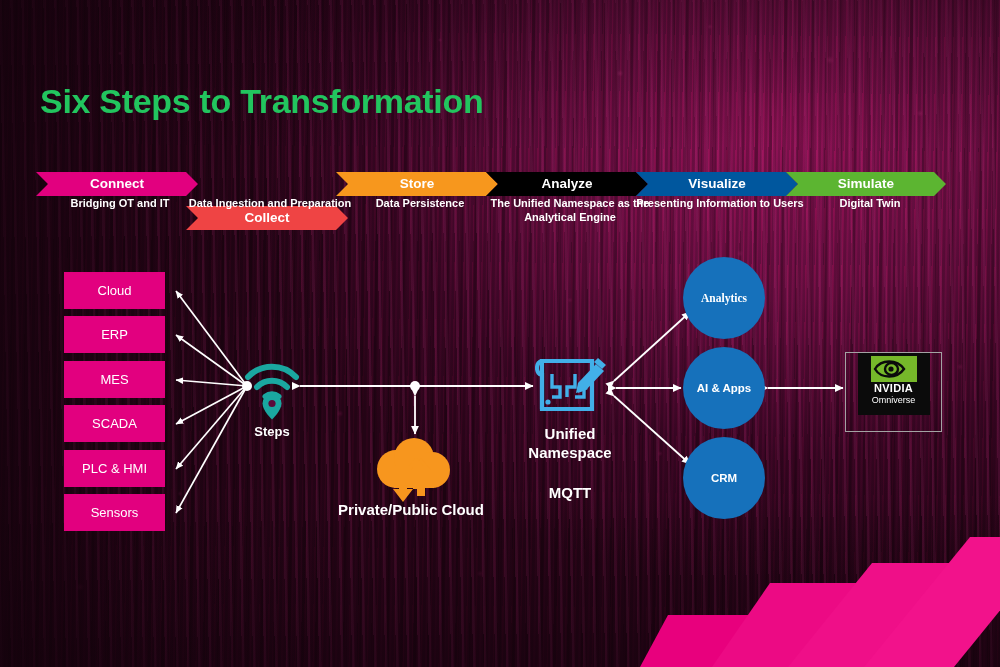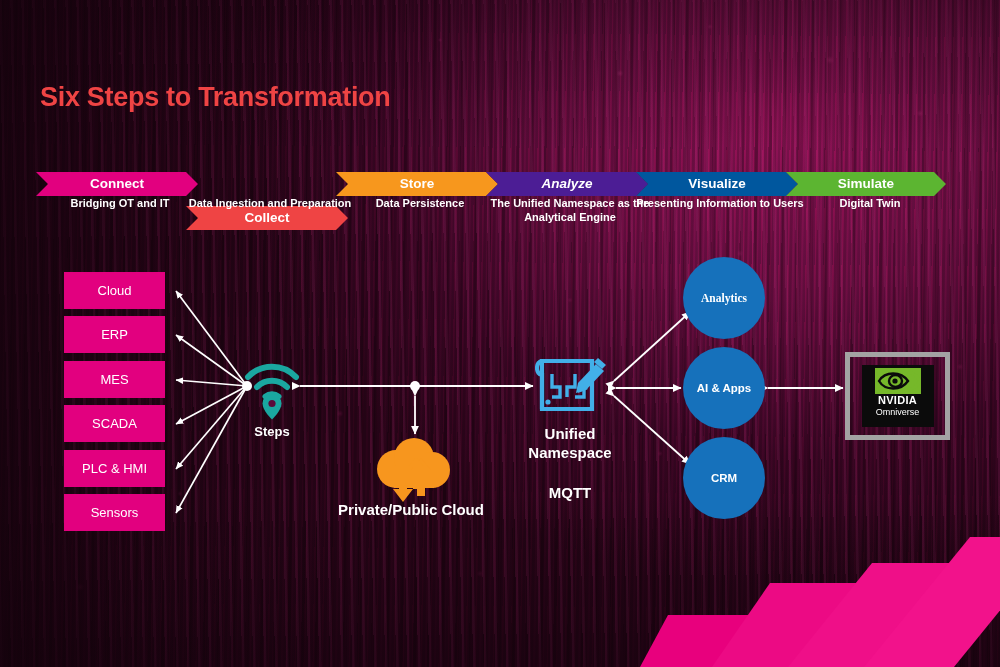--- a/index.html
+++ b/index.html
@@ -98,23 +98,23 @@
     bottom: 0;
     width: 360px;
     height: 150px;
   }
 
   
   .title {
     position: absolute;
     left: 40px;
     top: 82px;
-    font-size: 27px;
-    font-weight: bold;
-    color: #ef4444;
+    font-size: 34px;
+    font-weight: bold;
+    color: #22c55e;
     letter-spacing: -0.3px;
     white-space: nowrap;
   }
 
   
   .proc-bar {
     position: absolute;
     left: 36px;
     top: 172px;
     width: 910px;
@@ -192,24 +192,23 @@
     white-space: nowrap;
   }
 
   
   .nv-card {
     position: absolute;
     left: 845px;
     top: 352px;
     width: 95px;
     height: 78px;
-    border: 5px solid #a3a3a3;
+    border: 1px solid #a3a3a3;
     background: transparent;
     display: flex;
-    align-items: center;
     justify-content: center;
   }
   .nv-inner {
     width: 72px;
     height: 62px;
     background: #0b0b0b;
     display: flex;
     flex-direction: column;
     align-items: center;
     justify-content: flex-start;
@@ -263,21 +262,21 @@
   <div class="proc-bar">
     <div class="proc-seg first" style="left:0px;width:162px;background:#e2007f;">
       <span class="proc-label">Connect</span>
     </div>
     <div class="proc-seg" style="left:150px;width:162px;background:#ef4444;margin-top:34px;">
       <span class="proc-label">Collect</span>
     </div>
     <div class="proc-seg" style="left:300px;width:162px;background:#f7971d;">
       <span class="proc-label">Store</span>
     </div>
-    <div class="proc-seg" style="left:450px;width:162px;background:#4c1d95;font-style:italic;">
+    <div class="proc-seg" style="left:450px;width:162px;background:#000000;">
       <span class="proc-label">Analyze</span>
     </div>
     <div class="proc-seg" style="left:600px;width:162px;background:#00579e;">
       <span class="proc-label">Visualize</span>
     </div>
     <div class="proc-seg" style="left:750px;width:160px;background:#5cb531;">
       <span class="proc-label">Simulate</span>
     </div>
   </div>
 

